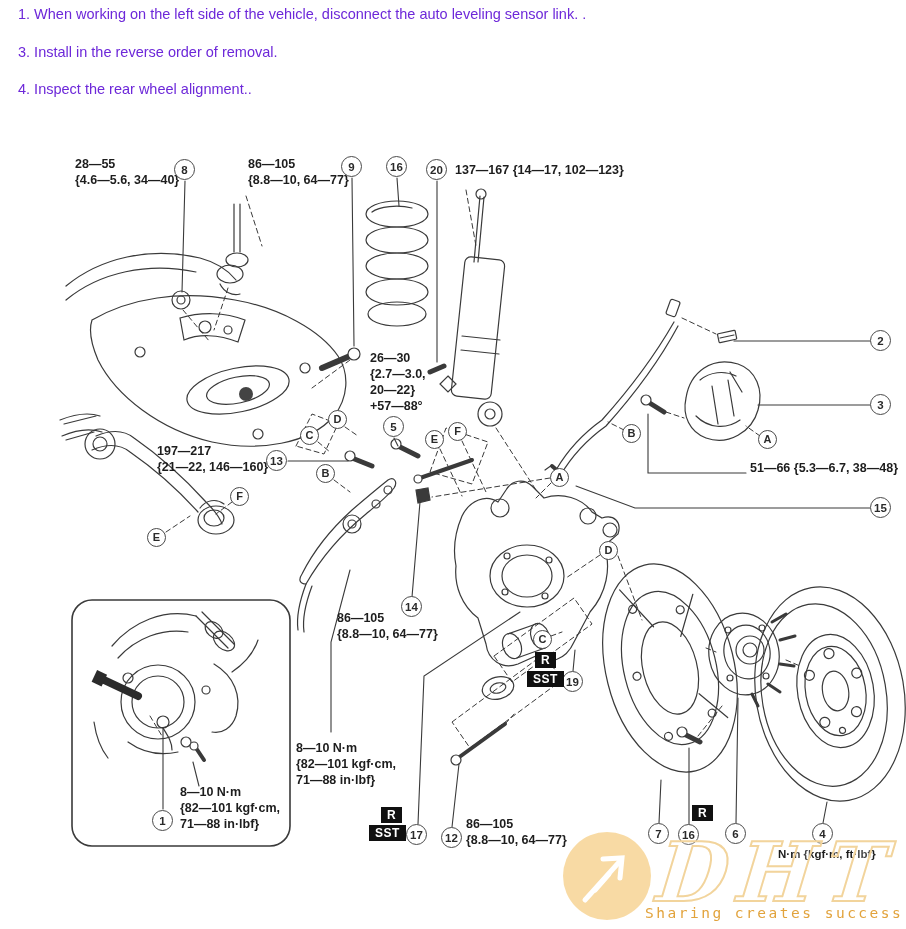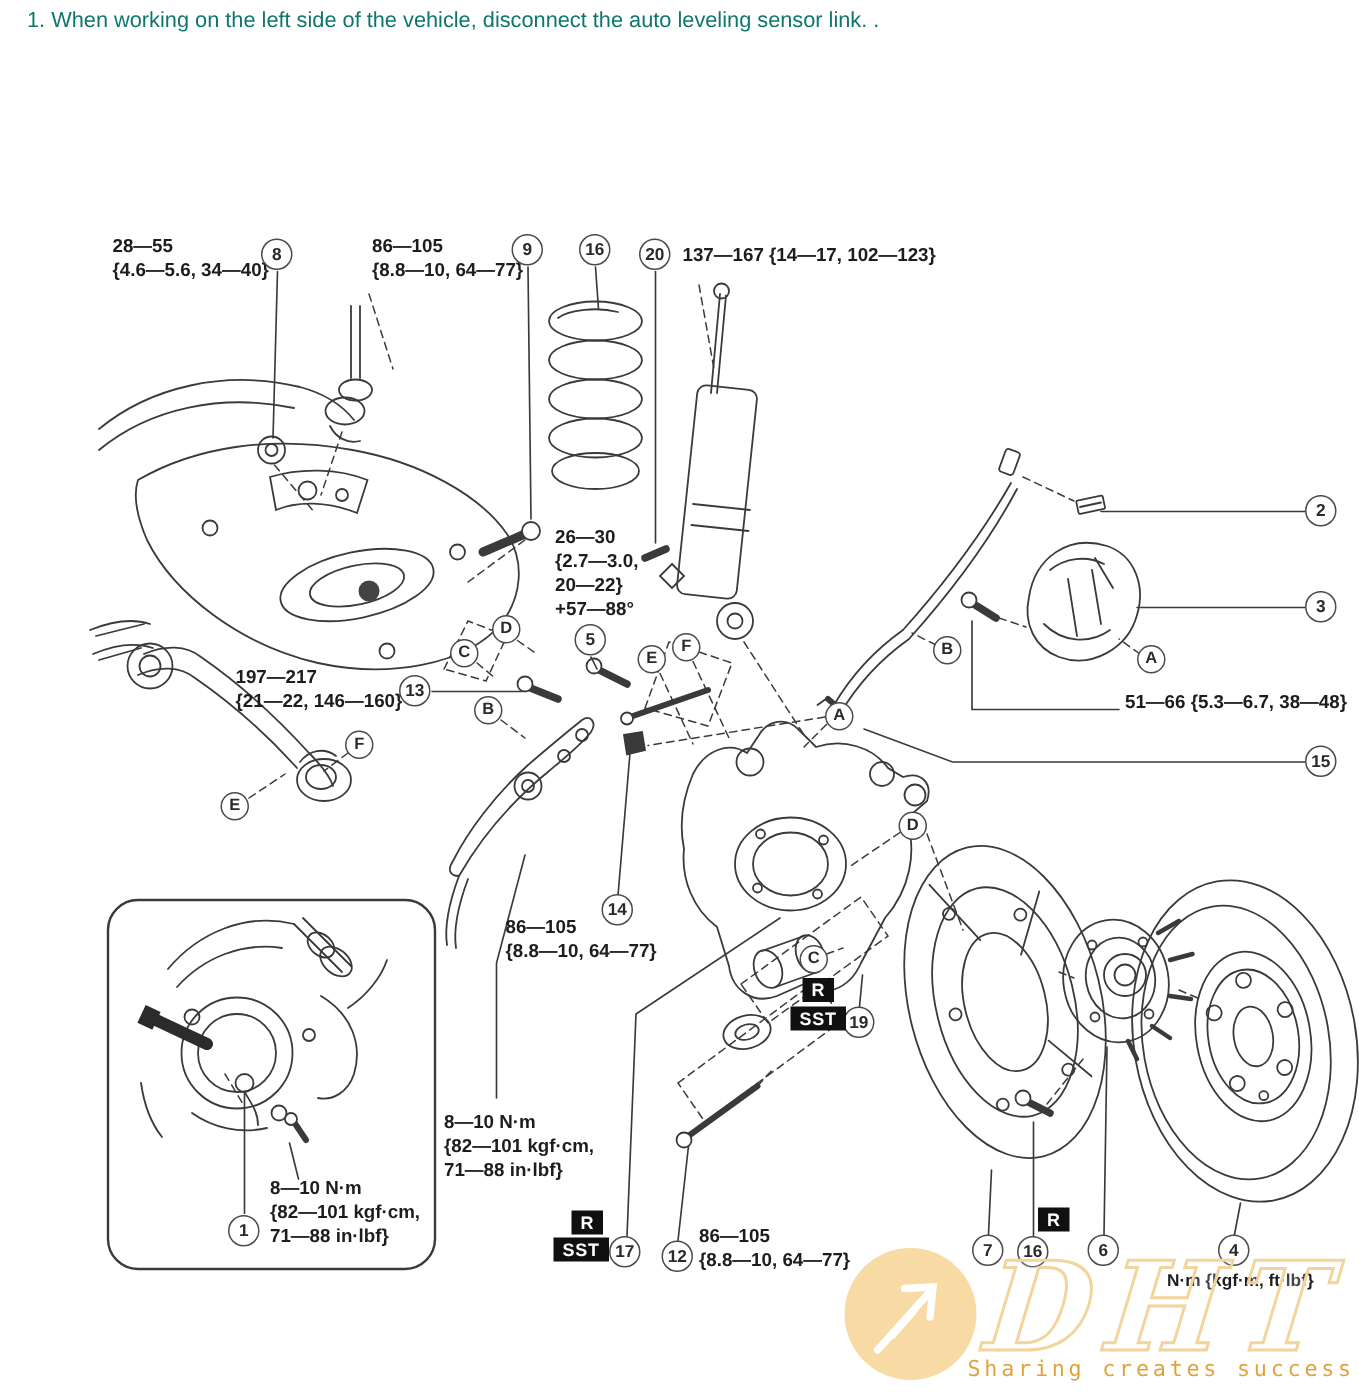--- a/index.html
+++ b/index.html
@@ -1,18 +1,18 @@
 <!DOCTYPE html>
 <html><head>
 <meta charset="utf-8">
 <style>
   html,body{margin:0;padding:0;background:#fff;}
   .page{position:relative;width:906px;height:929px;background:#fff;overflow:hidden;
         font-family:"Liberation Sans",sans-serif;}
-  .instructions{position:absolute;left:18px;top:6px;width:870px;color:#0f766e;
+  .instructions{position:absolute;left:18px;top:6px;width:870px;color:#6d28d9;
         font-size:14.5px;}
   .instructions p{margin:0 0 20.5px 0;line-height:17px;}
   svg.art{position:absolute;left:0;top:0;pointer-events:none;}
   svg.art *{vector-effect:non-scaling-stroke;}
   .tq{position:absolute;font-weight:bold;font-size:12.5px;line-height:16px;
       color:#1d1d1d;white-space:nowrap;}
   .co{position:absolute;width:21px;height:21px;border:1.4px solid #4a4a4a;border-radius:50%;
       background:#fff;color:#2a2a2a;font-size:11.5px;font-weight:bold;text-align:center;
       line-height:20px;box-sizing:border-box;}
   .lt{position:absolute;width:19px;height:19px;border:1.3px solid #4a4a4a;border-radius:50%;
@@ -29,20 +29,22 @@
   .wm-slogan{position:absolute;left:645px;top:905px;font-family:"DejaVu Sans Mono",monospace;
       font-weight:normal;font-size:14.5px;letter-spacing:2.5px;color:#e2a33c;white-space:nowrap;}
 </style>
 </head>
 <body>
 
 <div class="page">
 
   <div class="instructions">
     <p>1. When working on the left side of the vehicle, disconnect the auto leveling sensor link. .</p>
+    <p>3. Install in the reverse order of removal.</p>
+    <p>4. Inspect the rear wheel alignment..</p>
   </div>
 
   <svg class="art" width="906" height="929" viewBox="0 0 906 929" fill="none" stroke="#3a3a3a" stroke-width="1.2" stroke-linecap="round">
 
     <g>
       <path d="M66,286 C100,258 150,246 200,258 C215,262 228,270 236,280"></path>
       <path d="M66,300 C100,272 148,262 196,272"></path>
       <path d="M92,320 C130,298 180,290 235,300 C280,308 320,330 338,356 C350,374 348,398 334,416 C310,444 258,452 212,442 C160,430 116,396 98,360 C92,346 88,332 92,320 Z"></path>
       <ellipse cx="238" cy="390" rx="52" ry="22" transform="rotate(-12 238 390)"></ellipse>
       <ellipse cx="238" cy="390" rx="32" ry="13" transform="rotate(-12 238 390)"></ellipse>

